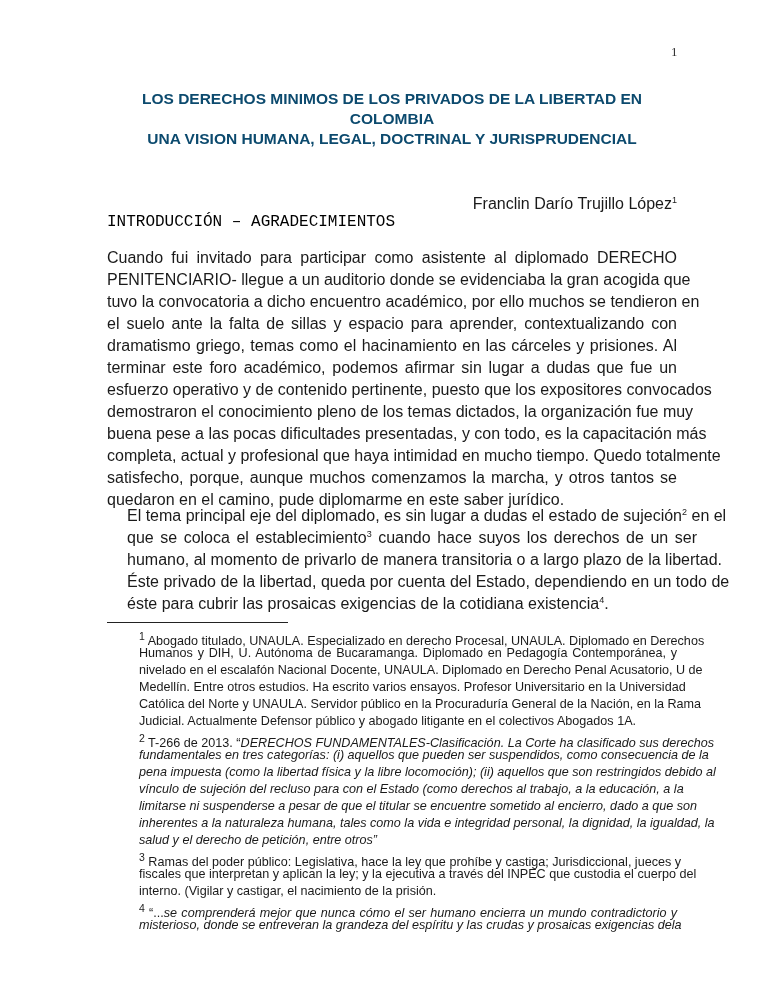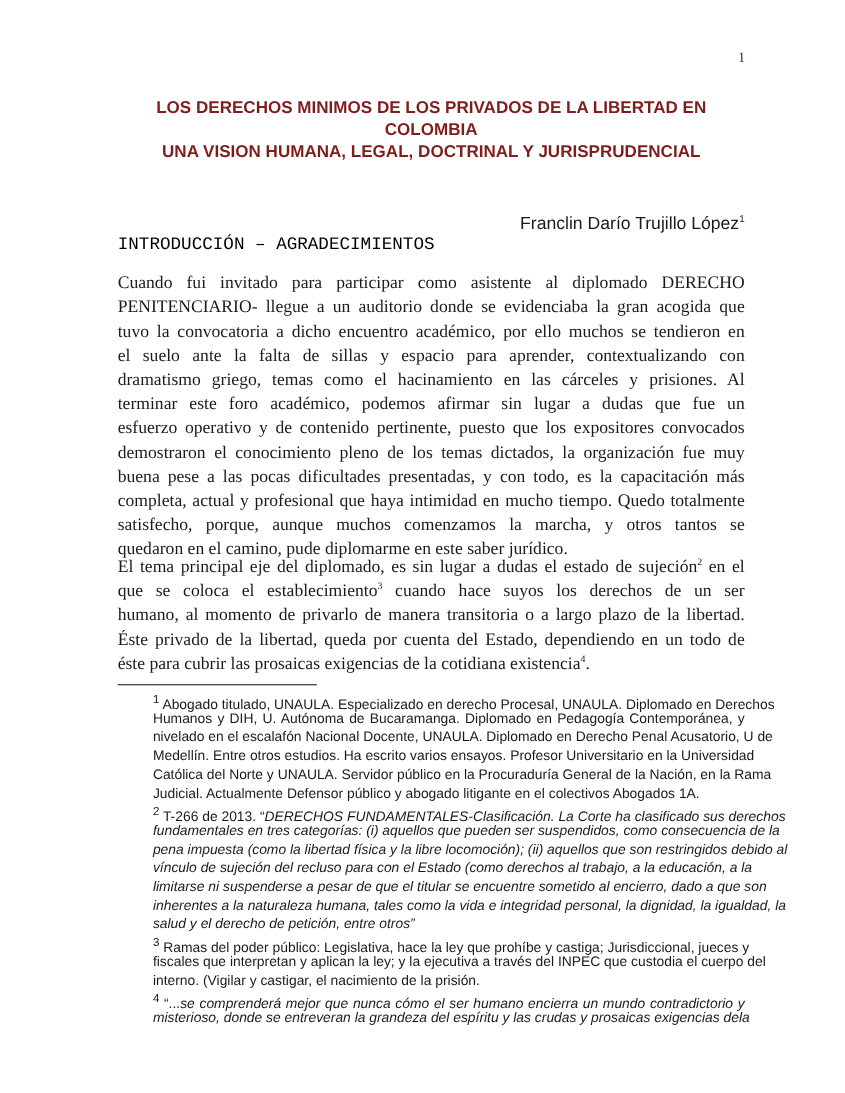--- a/index.html
+++ b/index.html
@@ -1,28 +1,28 @@
 <!DOCTYPE html>
 <html><head>
 <meta charset="utf-8">
 <style>
   html, body { margin: 0; padding: 0; background: #ffffff; }
   body { width: 768px; height: 994px; position: relative; overflow: hidden; color: #1a1a1a; }
   .page { position: absolute; left: 0; top: 0; width: 768px; height: 994px; background: #fff; }
   .page-number { position: absolute; left: 671px; top: 44px; font-family: "Liberation Serif", serif; font-size: 13px; color: #333; }
-  .title-block { position: absolute; left: 107px; width: 570px; top: 89px; text-align: center; font-family: "Liberation Sans", sans-serif; font-weight: bold; font-size: 15.5px; line-height: 20px; color: #7f1d1d; }
+  .title-block { position: absolute; left: 107px; width: 570px; top: 89px; text-align: center; font-family: "Liberation Sans", sans-serif; font-weight: bold; font-size: 15.5px; line-height: 20px; color: #0c4a6e; }
   .title-line { display: block; white-space: nowrap; }
   .author { position: absolute; right: 91px; top: 171px; font-family: "Liberation Sans", sans-serif; font-size: 16px; color: #1a1a1a; margin-top: 24px; }
   .author sup, .body-para sup, .fn sup { font-size: 9px; vertical-align: super; line-height: 0; }
   .section-heading { position: absolute; left: 107px; top: 213px; font-family: Liberation Mono, monospace; font-size: 16px; color: #000000; }
-  .body-para { position: absolute; left: 107px; width: 570px; font-family: Liberation Serif, serif; font-size: 16px; line-height: 22px; color: #1a1a1a; }
+  .body-para { position: absolute; left: 107px; width: 570px; font-family: Liberation Sans, sans-serif; font-size: 16px; line-height: 22px; color: #1a1a1a; }
   .body-line { display: block; text-align: justify; text-align-last: justify; white-space: nowrap; height: 22px; }
   .body-line.last { text-align-last: left; }
   .p1 { top: 247px; }
-  .p2 { top: 505px; }
+  .p2 { top: 505px; margin-left: 20px; }
   .fn-sep { position: absolute; left: 107px; top: 622px; width: 181px; height: 1px; background: #222; }
   .footnotes { position: absolute; left: 107px; width: 570px; top: 628px; font-family: "Liberation Sans", sans-serif; font-size: 12.6px; line-height: 17px; color: #1a1a1a; }
   .fn-line { display: block; text-align: justify; text-align-last: justify; white-space: nowrap; height: 17px; margin-left: 32px; }
   .fn-line.last { text-align-last: left; }
   .italic { font-style: italic; }
 </style>
 </head>
 <body>
 
 <div class="page">

